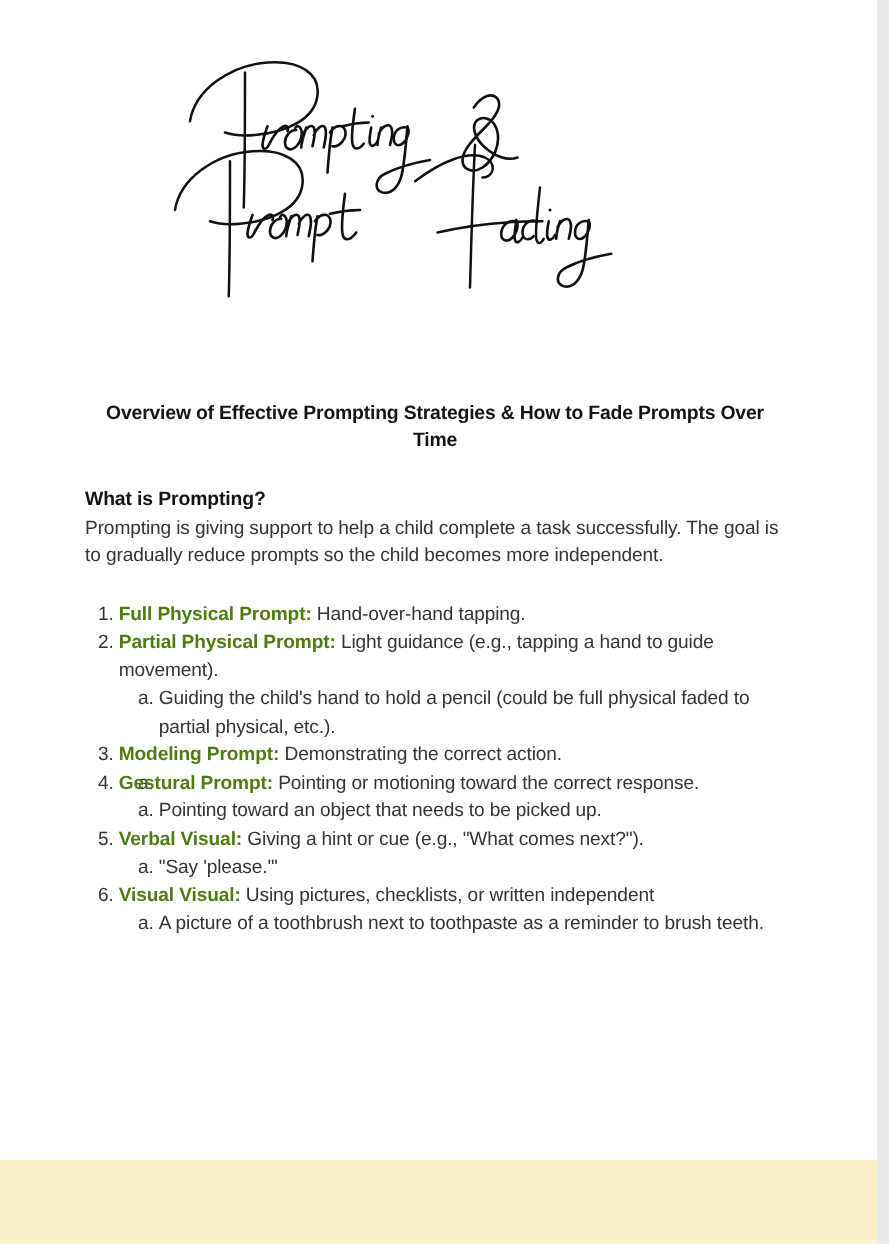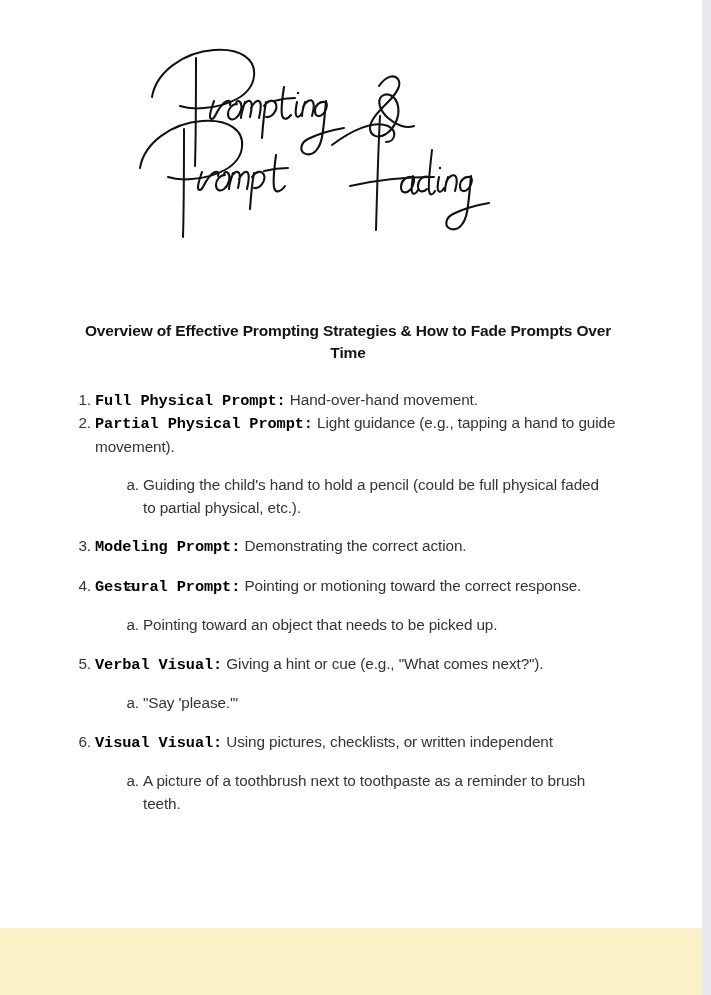--- a/index.html
+++ b/index.html
@@ -107,27 +107,26 @@
     top: 0;
     width: 23px;
     text-align: right;
     color: #343434;
   }
   ol.prompt-list > li.prompt-item > .marker::after {
     content: counter(item) ".";
   }
   .term {
     font-weight: bold;
-    color: #000000;
-    font-family: Liberation Mono, monospace;
+    color: #4d7c0f;
   }
 
   
   ol.sub-list {
-    margin: 16px;
+    margin: 0;
     padding: 0;
     list-style: none;
     counter-reset: subitem;
   }
   ol.sub-list > li.sub-item {
     counter-increment: subitem;
     position: relative;
     padding-left: 32px;
     font-size: 15.3px;
     line-height: 1.47;
@@ -238,29 +237,33 @@
                C335 142 337 136 335 133"></path>
       <path d="M335 132 C334 143 333 157 331 168 C329 179 323 187 315 185
                C308 183 309 174 317 170 C327 165 341 161 353 159"></path>
     </svg>
   </div>
 
   <div id="content">
 
     <h1 class="doc-subtitle">Overview of Effective Prompting Strategies &amp; How to Fade Prompts Over Time</h1>
 
-
     <div class="section">
+      <h2 class="section-heading">What is Prompting?</h2>
+      <p class="body-para">Prompting is giving support to help a child complete a task successfully. The goal is to gradually reduce prompts so the child becomes more independent.</p>
+    </div>
+
+    <div class="section">
 
       <ol class="prompt-list">
 
         <li class="prompt-item">
           <span class="marker"></span>
           <span class="term">Full Physical Prompt:</span>
-          <span>Hand-over-hand movement.</span>
+          <span>Hand-over-hand tapping.</span>
         </li>
 
         <li class="prompt-item">
           <span class="marker"></span>
           <span class="term">Partial Physical Prompt:</span>
           <span>Light guidance (e.g., tapping a hand to guide movement).</span>
           <ol class="sub-list">
             <li class="sub-item">
               <span class="sub-marker"></span>
               <span>Guiding the child's hand to hold a pencil (could be full physical faded to partial physical, etc.).</span>

